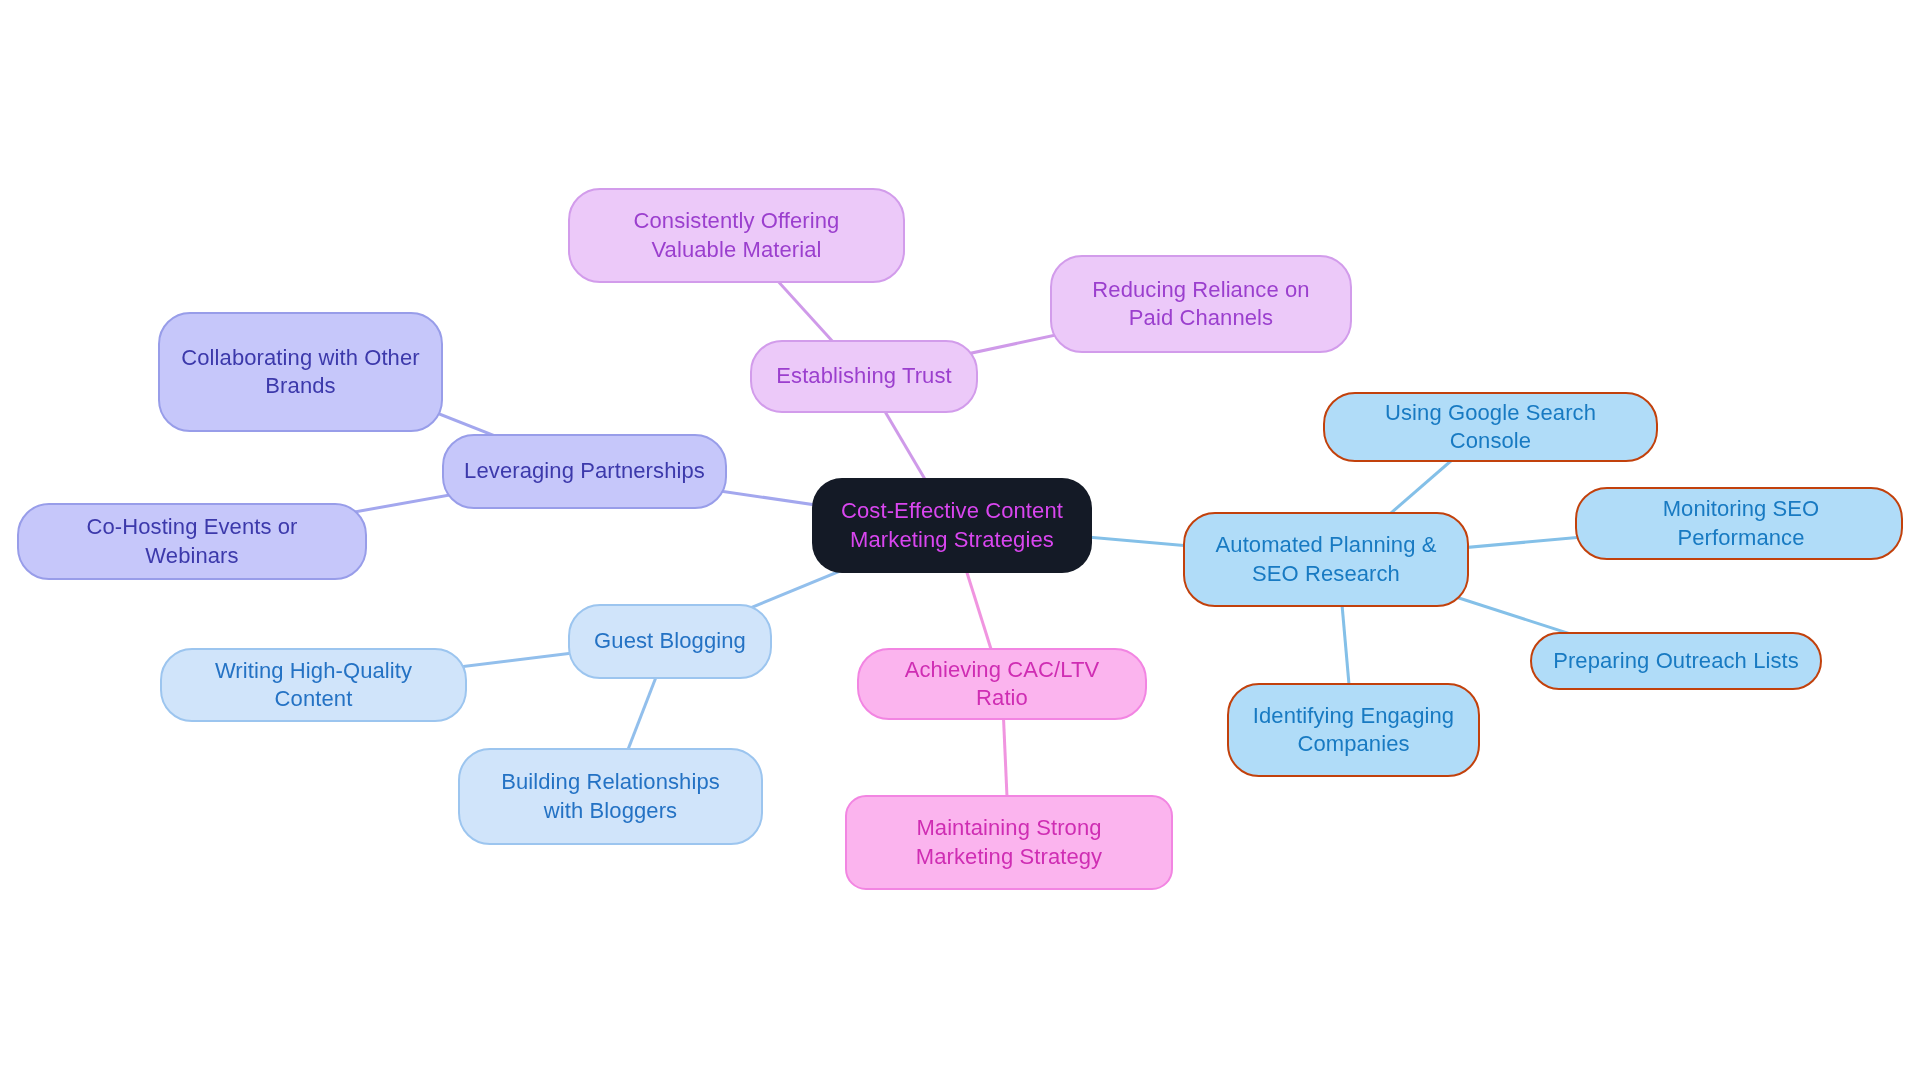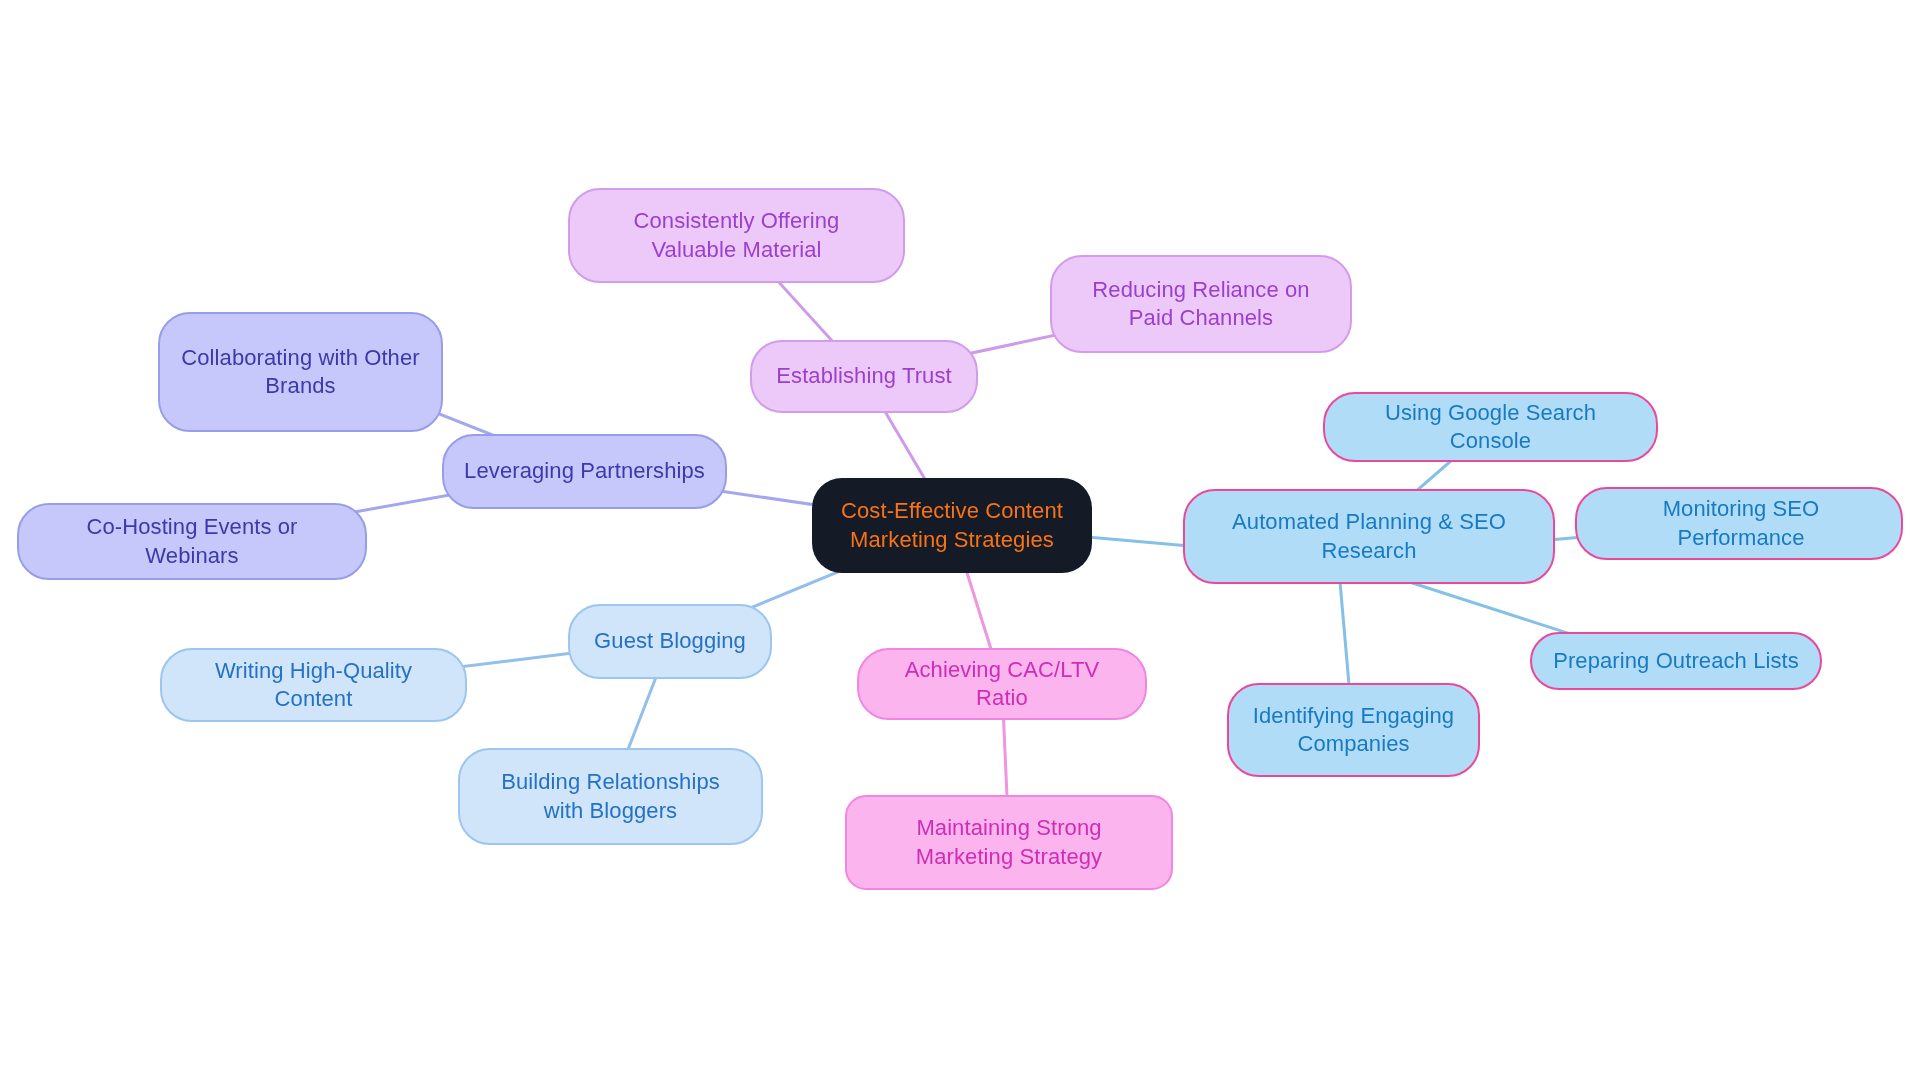--- a/index.html
+++ b/index.html
@@ -31,21 +31,21 @@
     text-align: center;
     font-size: 22px;
     line-height: 1.28;
     z-index: 2;
     padding: 8px 20px;
     letter-spacing: 0.1px;
     cursor: default;
   }
   .node.central {
     background: #141a26;
-    color: #f97316;
+    color: #d946ef;
     border: none;
     border-radius: 30px;
     z-index: 3;
   }
   .b-trust {
     background: #ecc9f9;
     border: 2px solid #d29ceb;
     color: #9b3fce;
   }
   .b-partner {
@@ -58,21 +58,21 @@
     border: 2px solid #9cc5ef;
     color: #2472c4;
   }
   .b-cac {
     background: #fbb4ee;
     border: 2px solid #f285e2;
     color: #cf2db3;
   }
   .b-seo {
     background: #b0dcf8;
-    border: 2px solid #ec4899;
+    border: 2px solid #c2410c;
     color: #187ac2;
   }
   .r28 { border-radius: 32px; }
   .r32 { border-radius: 32px; }
 </style>
 </head>
 <body>
 
 <div class="canvas">
 
@@ -134,21 +134,21 @@
     <span>Building Relationships with Bloggers</span>
   </div>
 
   <div class="node b-cac r28" style="left:857px; top:648px; width:290px; height:72px;">
     <span>Achieving CAC/LTV Ratio</span>
   </div>
   <div class="node b-cac r32" style="left:845px; top:795px; width:328px; height:95px;border-radius:21px;">
     <span>Maintaining Strong Marketing Strategy</span>
   </div>
 
-  <div class="node b-seo r32" style="left:1183px; top:489px; width:372px; height:95px;">
+  <div class="node b-seo r32" style="left:1183px; top:512px; width:286px; height:95px;">
     <span>Automated Planning &amp; SEO Research</span>
   </div>
   <div class="node b-seo r28" style="left:1323px; top:392px; width:335px; height:70px;">
     <span>Using Google Search Console</span>
   </div>
   <div class="node b-seo r28" style="left:1575px; top:487px; width:328px; height:73px;padding-left:24px;">
     <span>Monitoring SEO Performance</span>
   </div>
   <div class="node b-seo r28" style="left:1530px; top:632px; width:292px; height:58px;">
     <span>Preparing Outreach Lists</span>

